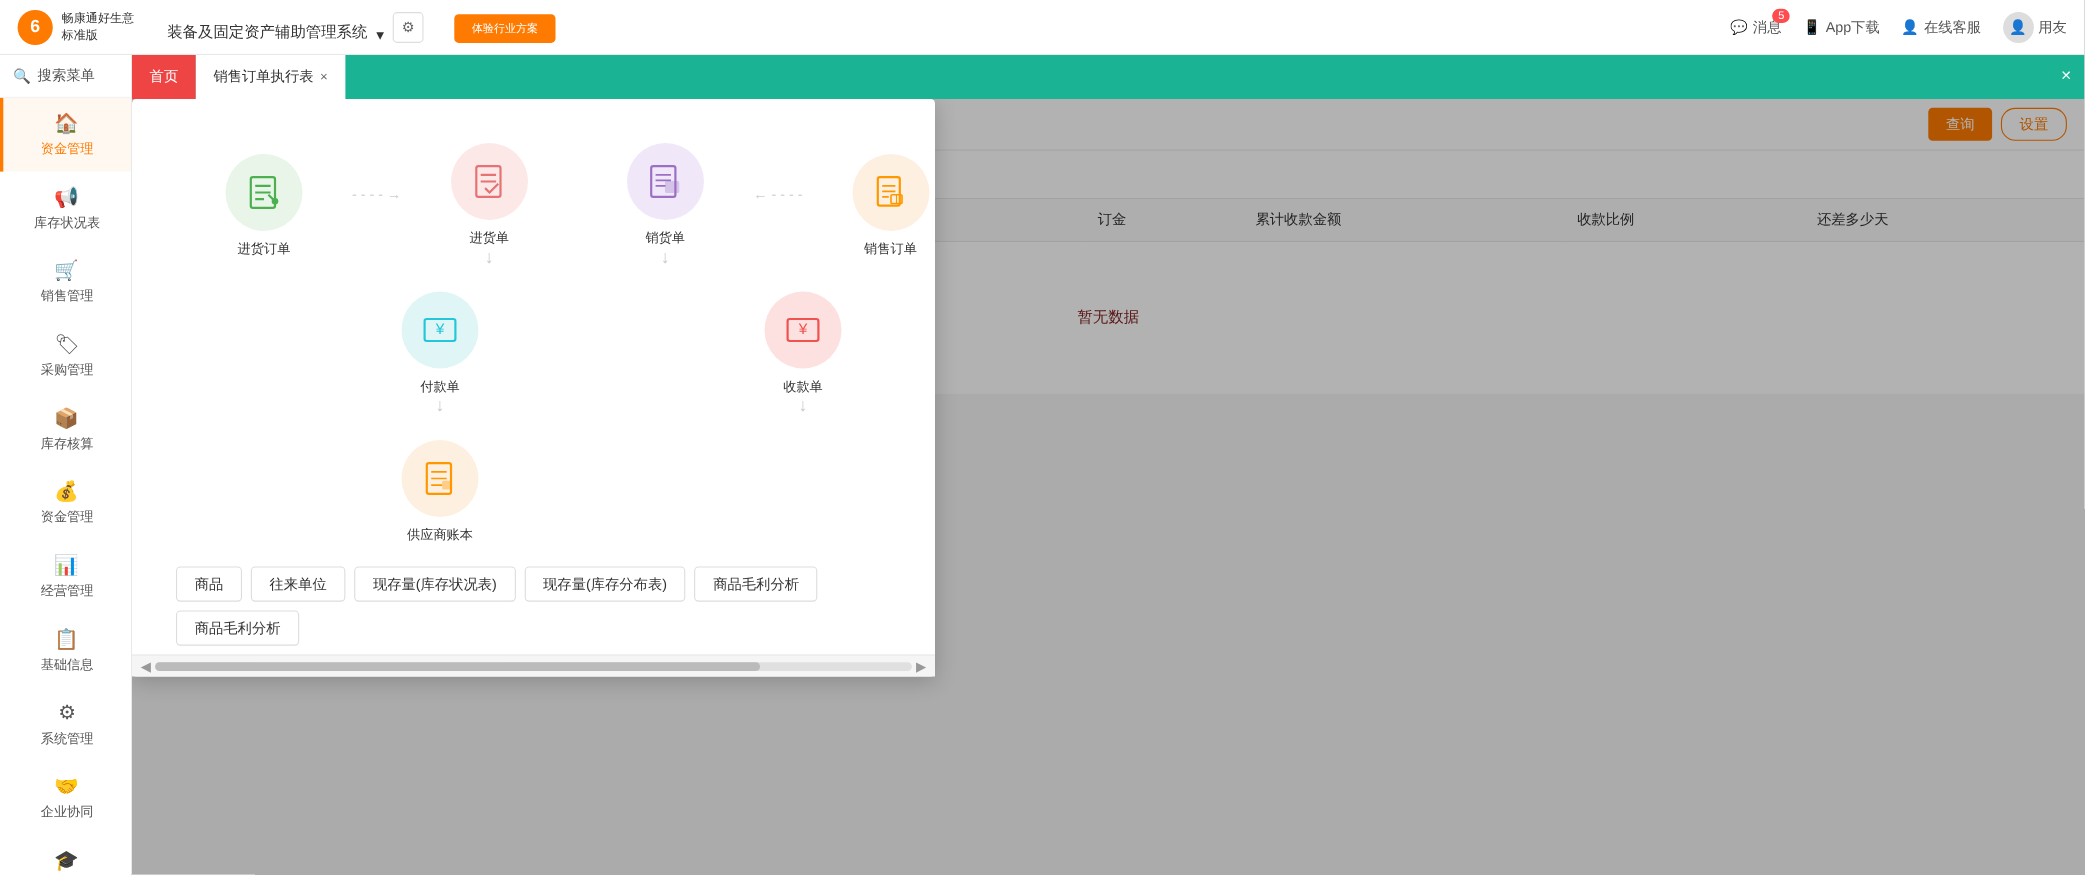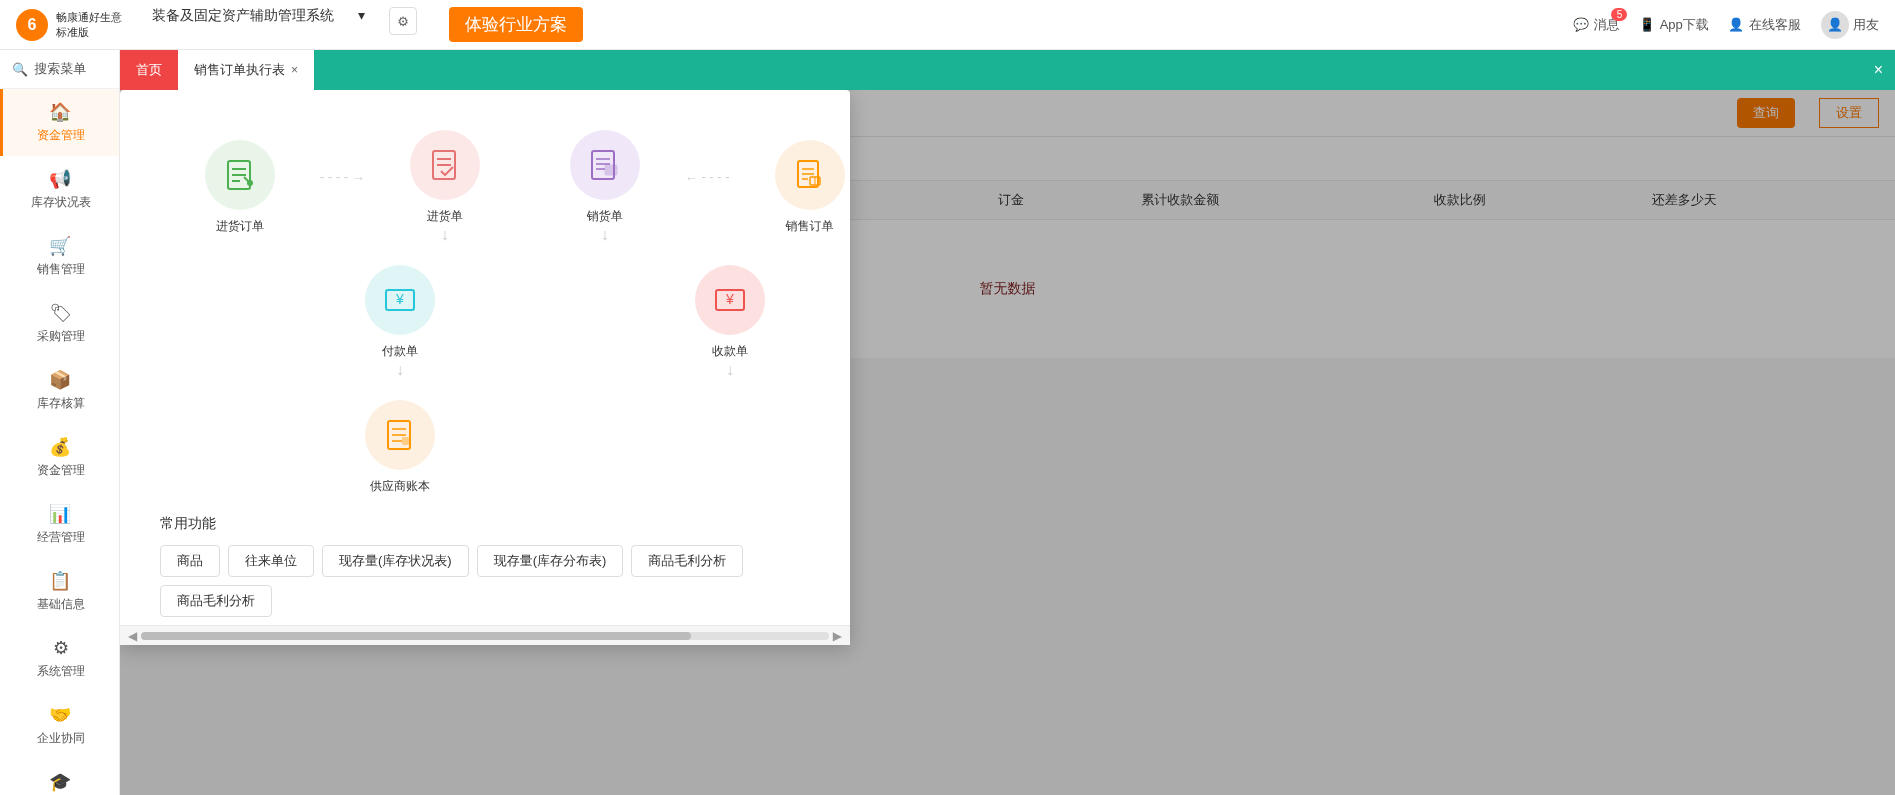--- a/index.html
+++ b/index.html
@@ -35,22 +35,22 @@
       font-weight: bold;
     }
     .logo-text {
       font-size: 11px;
       color: #333;
       line-height: 1.3;
     }
     .system-title {
       flex: 1;
       display: flex;
-      align-items: flex-start;
-      gap: 24px;
+      align-items: flex-end;
+      gap: 8px;
       margin-left: 16px;
     }
     .system-title span {
       font-size: 14px;
       color: #333;
     }
     .title-dropdown {
       cursor: pointer;
       color: #999;
     }
@@ -64,23 +64,23 @@
       justify-content: center;
       cursor: pointer;
       color: #666;
     }
     .experience-btn {
       background: #ff7a00;
       color: white;
       padding: 6px 16px;
       border-radius: 4px;
       cursor: pointer;
-      font-size: 17px;
+      font-size: 10px;
       border: none;
-      margin-left: 8px;
+      margin-left: 20px;
     }
     .header-right {
       display: flex;
       align-items: center;
       gap: 20px;
       margin-left: auto;
     }
     .header-icon-item {
       display: flex;
       align-items: center;
@@ -235,21 +235,21 @@
       padding: 5px 16px;
       border-radius: 4px;
       cursor: pointer;
       border: none;
       font-size: 13px;
     }
     .setting-btn {
       background: #fff;
       color: #ff7a00;
       padding: 5px 16px;
-      border-radius: 0;
+      border-radius: 13px;
       cursor: pointer;
       border: 1px solid #ff7a00;
       font-size: 13px;
     }
 
     
     .filter-row {
       background: white;
       padding: 8px 16px;
       display: flex;
@@ -569,21 +569,21 @@
           <span>▾</span>
         </div>
         <div class="toolbar-btn">
           <span>⬆</span>
           <span>导出</span>
         </div>
         <div class="toolbar-btn">
           <span>🔄</span>
           <span>刷新</span>
         </div>
-        <div style="margin-left:auto; display:flex; gap:24px;">
+        <div style="margin-left:auto; display:flex; gap:8px;">
           <button class="orange-btn">查询</button>
           <button class="setting-btn">设置</button>
         </div>
       </div>
 
       <div class="filter-row">
         <input class="filter-input" type="text" placeholder="yyyy-mm-dd" style="">
         <span>📅</span>
         <select class="filter-select">
           <option>单据状态</option>
@@ -734,21 +734,20 @@
                   <span class="flow-label">供应商账本</span>
                 </div>
               </div>
               <div style="width:30px;"></div>
               <div style="width:160px;"></div>
               <div style="width:30px;"></div>
             </div>
           </div>
 
           <div class="common-funcs">
-            <div class="common-title">常用功能</div>
             <div class="func-btn-row">
               <button class="func-btn">商品</button>
               <button class="func-btn">往来单位</button>
               <button class="func-btn">现存量(库存状况表)</button>
               <button class="func-btn">现存量(库存分布表)</button>
               <button class="func-btn">商品毛利分析</button>
               <button class="func-btn">商品毛利分析</button>
             </div>
           </div>
 

